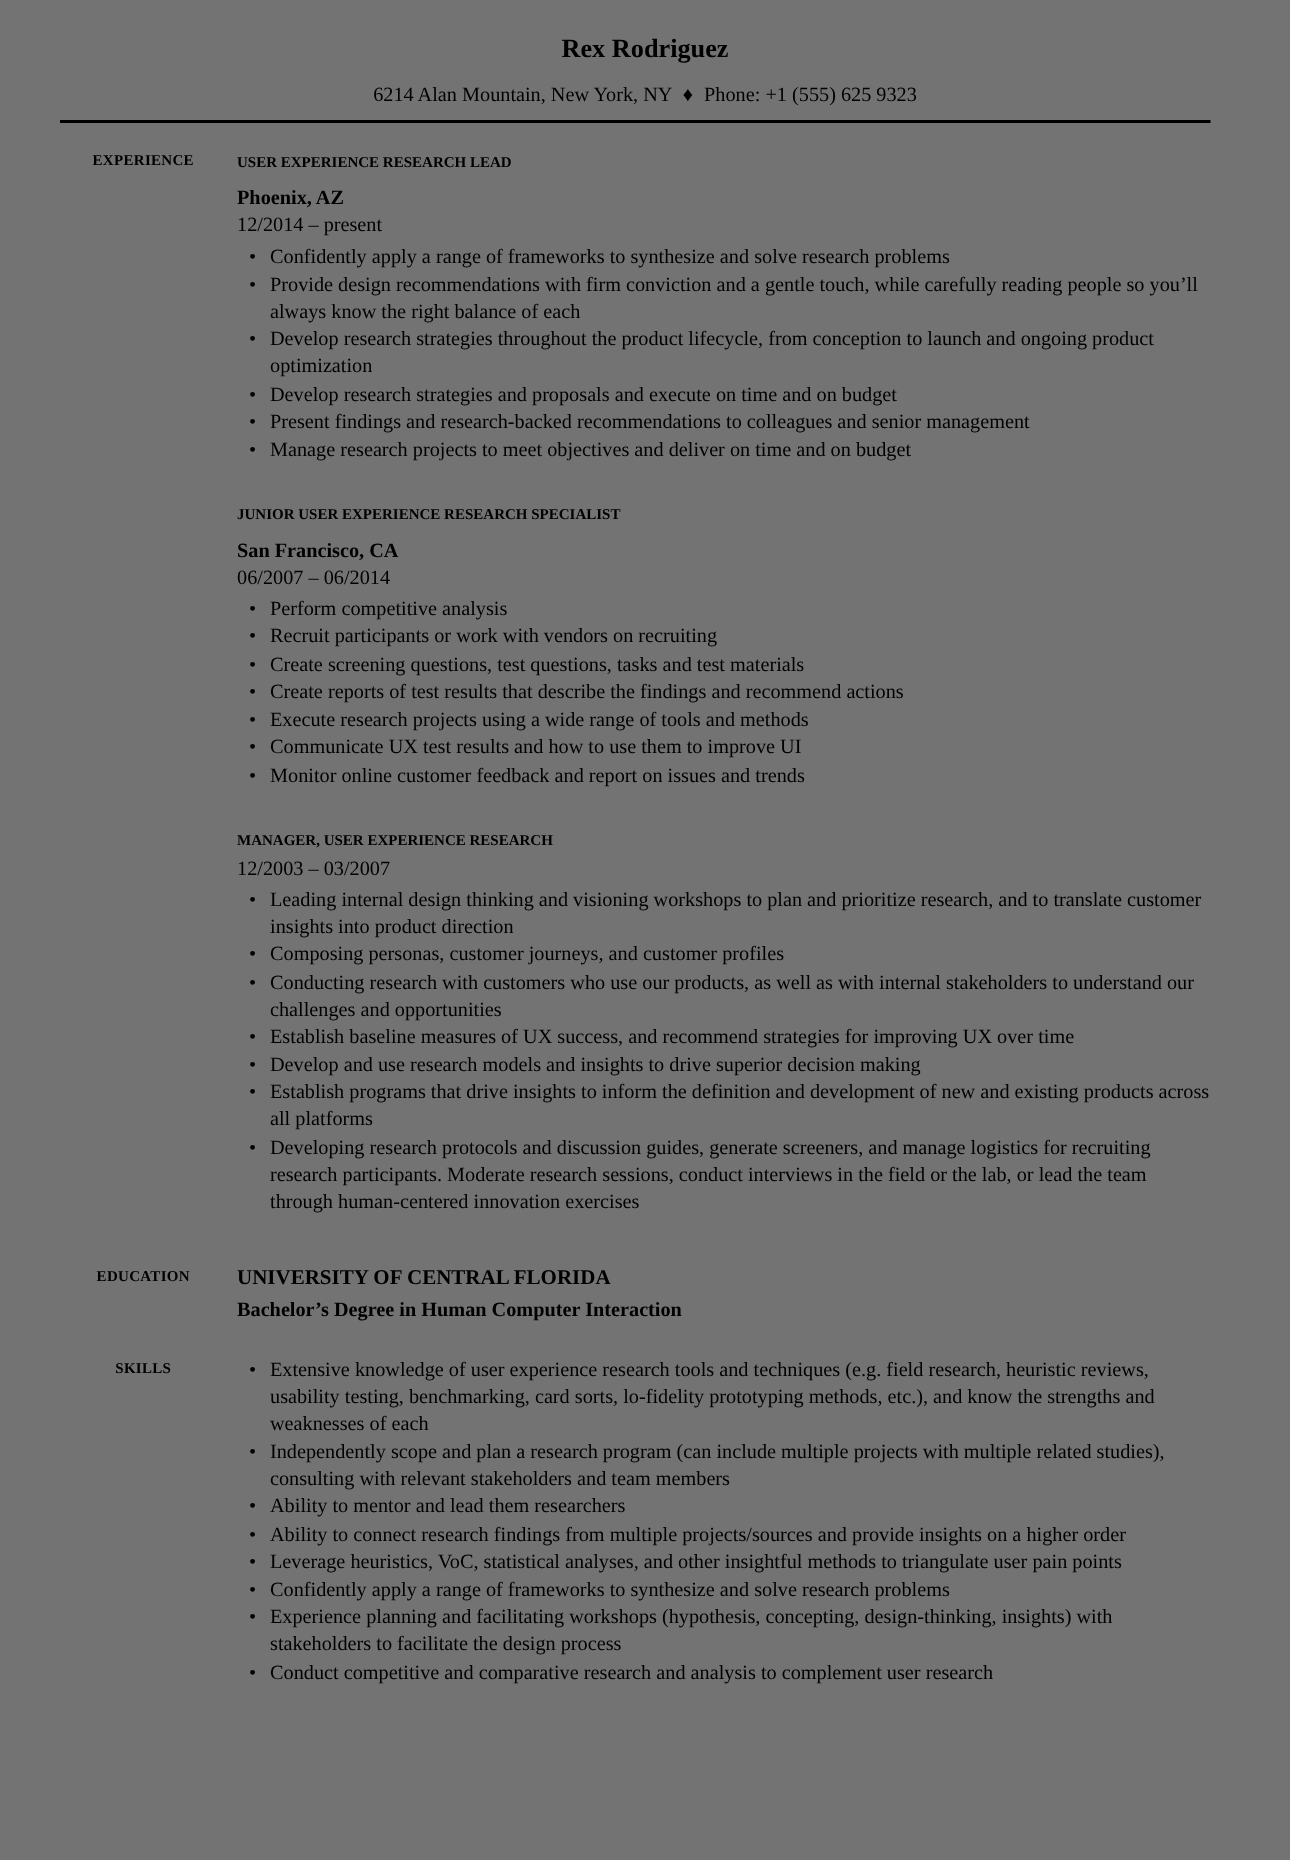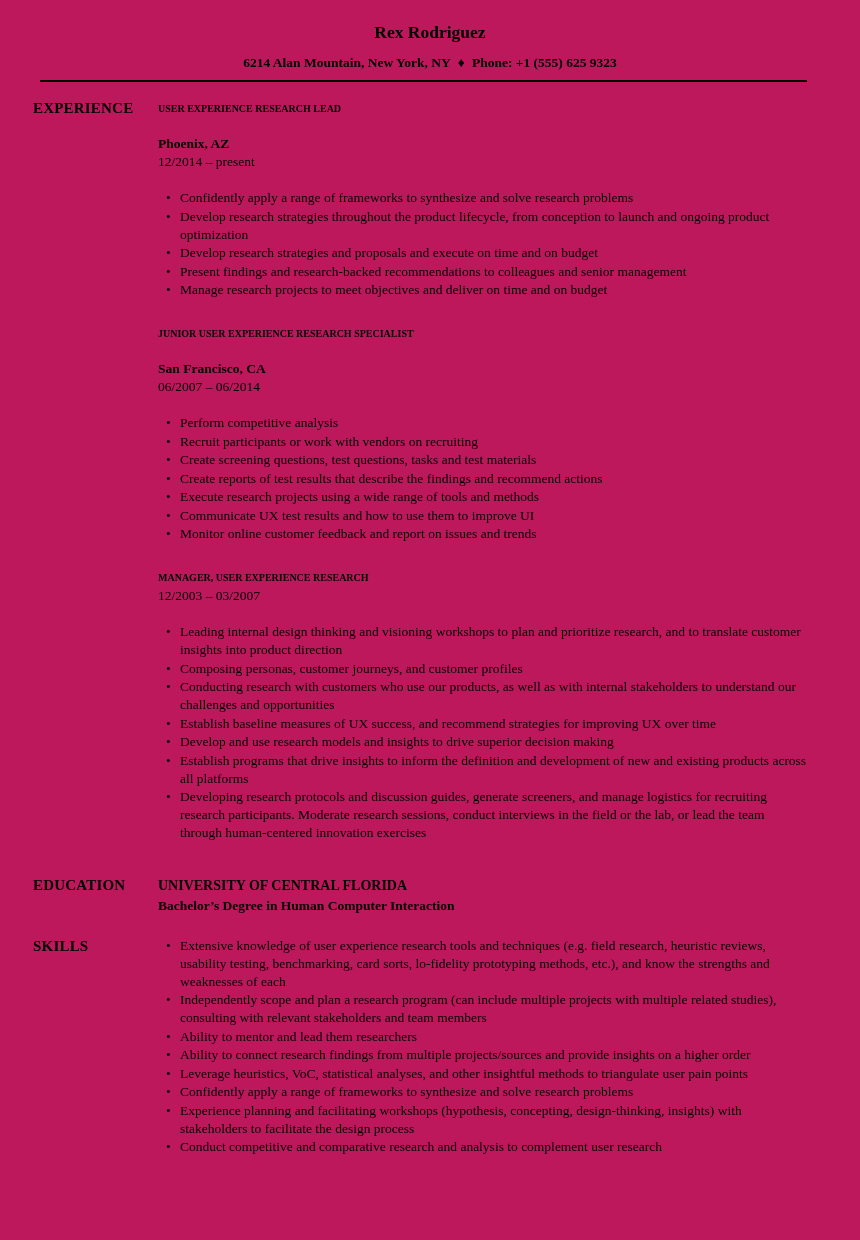--- a/index.html
+++ b/index.html
@@ -6,66 +6,67 @@
   html, body { margin: 0; padding: 0; }
   body {
     width: 860px;
     background: #ffffff;
     font-family: "Liberation Serif", serif;
     color: #000000;
   }
   .page {
     width: 860px;
     min-height: 1240px;
-    background: #be185d;
+    background: #737373;
     font-size: 13.5px;
     line-height: 18px;
   }
   
   .resume-header { text-align: center; padding-top: 21px; }
   .person-name {
     margin: 0;
     font-size: 17.5px;
     line-height: 22px;
     font-weight: bold;
   }
   .contact-line {
     margin-top: 11px;
-    font-weight: bold;
+    font-weight: normal;
     font-size: 13.5px;
     line-height: 18px;
   }
   .contact-line .sep { padding: 0 4px; }
   .header-rule {
     border: none;
     border-top: 2.5px solid #000000;
     margin: 8px 53px 0 40px;
   }
   
   .resume-main { padding: 17px 53px 40px 33px; }
   .section { display: flex; align-items: flex-start; }
   .section-label {
     width: 125px;
     flex-shrink: 0;
     font-weight: bold;
-    font-size: 15px;
+    font-size: 10px;
     letter-spacing: 0.2px;
+    text-align: center;
   }
   .section-content { flex: 1; min-width: 0; }
   .section-experience { margin-bottom: 33px; }
   .section-education { margin-bottom: 21px; }
   
   .job + .job { margin-top: 25px; }
   .job-title { font-weight: bold; font-size: 10px; line-height: 19px; }
-  .job-location { font-weight: bold; line-height: 18px; margin-top: 17px; }
+  .job-location { font-weight: bold; line-height: 18px; margin-top: 5px; }
   .job-dates { line-height: 18px; }
   
   ul.bullets {
     list-style: none;
-    margin: 18px 0 0 0;
+    margin: 3px 0 0 0;
     padding: 0 0 0 8px;
   }
   ul.bullets li {
     position: relative;
     padding-left: 14px;
     margin-bottom: 0.5px;
   }
   ul.bullets li::before {
     content: "\2022";
     position: absolute;
@@ -96,20 +97,21 @@
 
     <section class="section section-experience">
       <aside class="section-label">EXPERIENCE</aside>
       <div class="section-content" id="jobs">
           <div class="job">
             <div class="job-title">USER EXPERIENCE RESEARCH LEAD</div>
             <div class="job-location">Phoenix, AZ</div>
             <div class="job-dates">12/2014 – present</div>
             <ul class="bullets">
               <li>Confidently apply a range of frameworks to synthesize and solve research problems</li>
+              <li>Provide design recommendations with firm conviction and a gentle touch, while carefully reading people so you’ll always know the right balance of each</li>
               <li>Develop research strategies throughout the product lifecycle, from conception to launch and ongoing product optimization</li>
               <li>Develop research strategies and proposals and execute on time and on budget</li>
               <li>Present findings and research-backed recommendations to colleagues and senior management</li>
               <li>Manage research projects to meet objectives and deliver on time and on budget</li>
             </ul>
           </div>
           <div class="job">
             <div class="job-title">JUNIOR USER EXPERIENCE RESEARCH SPECIALIST</div>
             <div class="job-location">San Francisco, CA</div>
             <div class="job-dates">06/2007 – 06/2014</div>

